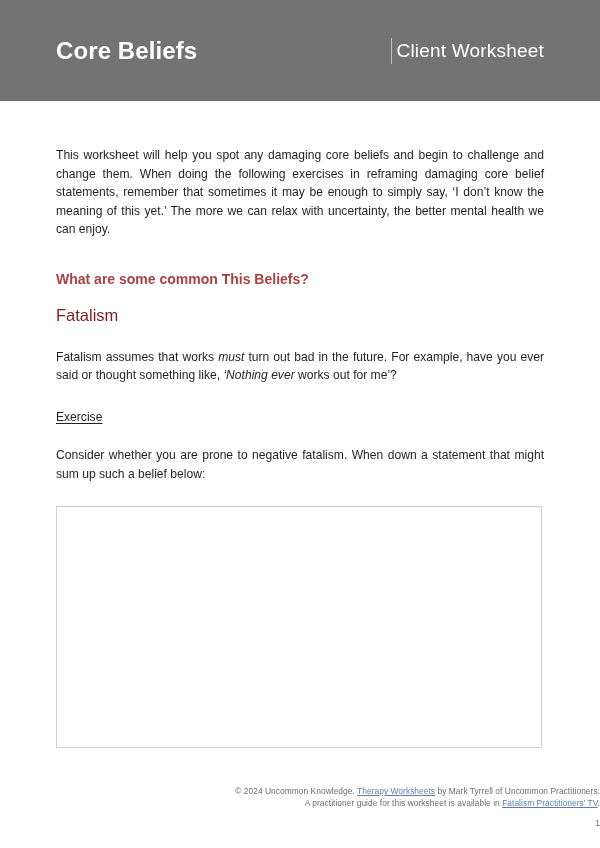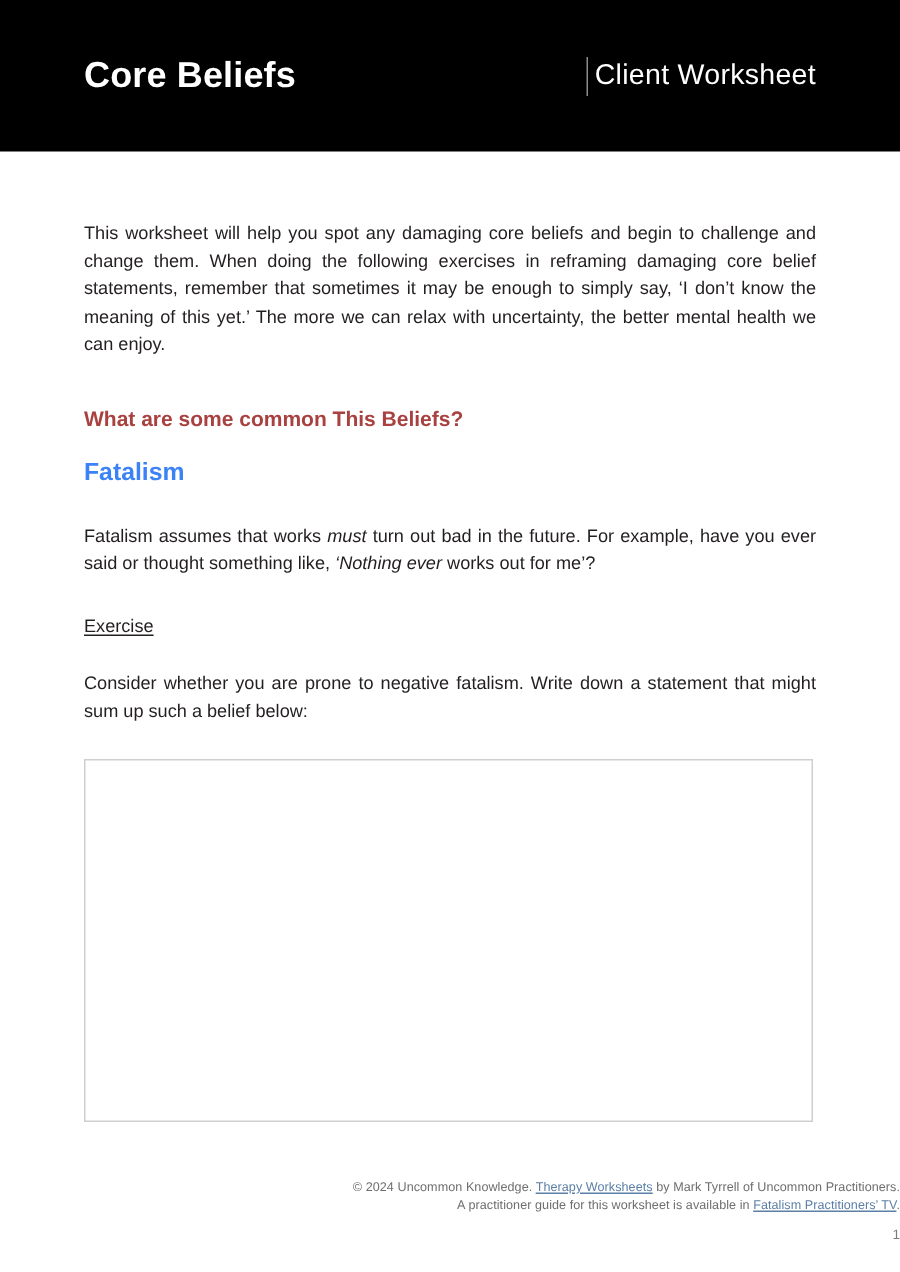--- a/index.html
+++ b/index.html
@@ -17,21 +17,21 @@
     overflow: hidden;
   }
 
   
   .header-band {
     position: absolute;
     top: 0;
     left: 0;
     width: 600px;
     height: 101px;
-    background: #000000;
+    background: #737373;
     box-sizing: border-box;
   }
   .header-inner {
     position: absolute;
     left: 56px;
     right: 56px;
     top: 0;
     bottom: 0;
     display: flex;
     align-items: center;
@@ -90,22 +90,22 @@
     font-weight: bold;
     color: #a8413f;
     line-height: 1.3;
     text-align: left;
   }
 
   h3.sub-heading {
     margin: 0;
     padding-top: 17px;
     font-size: 16.5px;
-    font-weight: bold;
-    color: #3b82f6;
+    font-weight: normal;
+    color: #7f1d1d;
     line-height: 1.3;
   }
 
   .fatalism-wrap { margin-top: 21px; }
 
   .exercise-label {
     margin-top: 23px;
     font-size: 12.1px;
     line-height: 18.6px;
     color: #231f20;
@@ -176,21 +176,21 @@
 
   <h3 class="sub-heading">Fatalism</h3>
 
   <div class="fatalism-wrap">
     <p class="body-text"><span>Fatalism assumes that works </span><em>must</em><span> turn out bad in the future. For example, have you ever said or thought something like, </span><em>‘Nothing ever</em><span> works out for me’?</span></p>
   </div>
 
   <div class="exercise-label">Exercise</div>
 
   <div class="consider-wrap">
-    <p class="body-text">Consider whether you are prone to negative fatalism. Write down a statement that might sum up such a belief below:</p>
+    <p class="body-text">Consider whether you are prone to negative fatalism. When down a statement that might sum up such a belief below:</p>
   </div>
 
   <div class="answer-box"></div>
 
 </div>
 
 <div class="footer">
   <div class="footer-line"><span>© 2024 Uncommon Knowledge. </span><a class="footer-link" href="#">Therapy Worksheets</a><span> by Mark Tyrrell of Uncommon Practitioners.</span></div>
 
   <div class="footer-line"><span>A practitioner guide for this worksheet is available in </span><a class="footer-link" href="#">Fatalism Practitioners’ TV</a><span>.</span></div>

